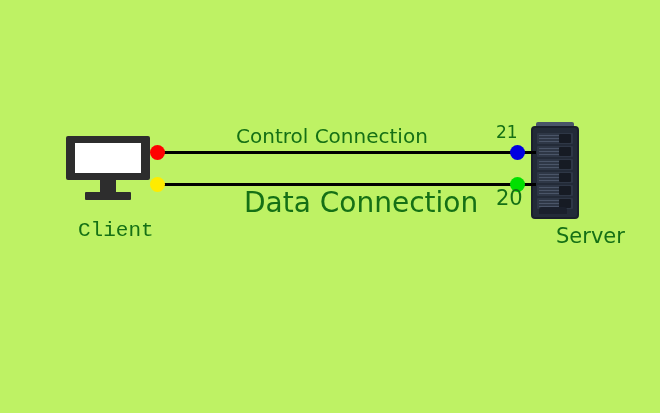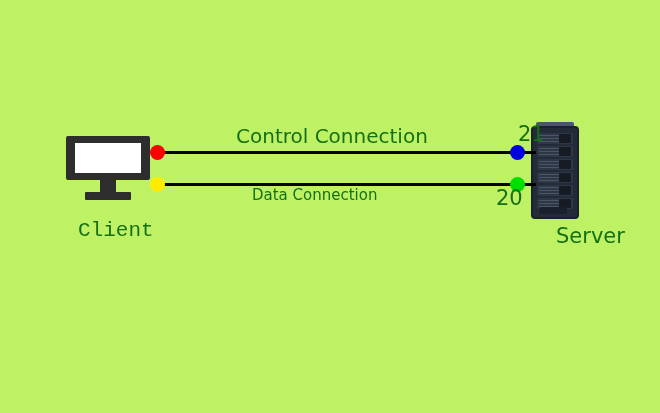--- a/index.html
+++ b/index.html
@@ -154,40 +154,40 @@
     color: #157015;
     font-family: "DejaVu Sans", sans-serif;
     white-space: nowrap;
   }
   #label-control {
     left: 236px;
     top: 124px;
     font-size: 20px;
   }
   #label-data {
-    left: 252px;
+    left: 244px;
     top: 186px;
-    font-size: 15px;
+    font-size: 28px;
   }
   #label-client {
     left: 78px;
     top: 219px;
     font-size: 21px;
     font-family: Liberation Mono, monospace;
   }
   #label-server {
     left: 516px;
     top: 224px;
     font-size: 21px;
     margin-left: 40px;
   }
   #port-21 {
-    left: 518px;
+    left: 496px;
     top: 122px;
-    font-size: 21px;
+    font-size: 17px;
   }
   #port-20 {
     left: 496px;
     top: 186px;
     font-size: 21px;
   }
 </style>
 </head>
 <body>
 

